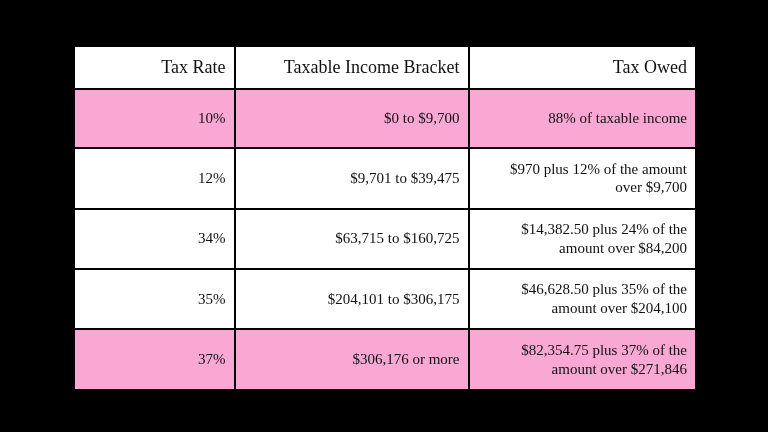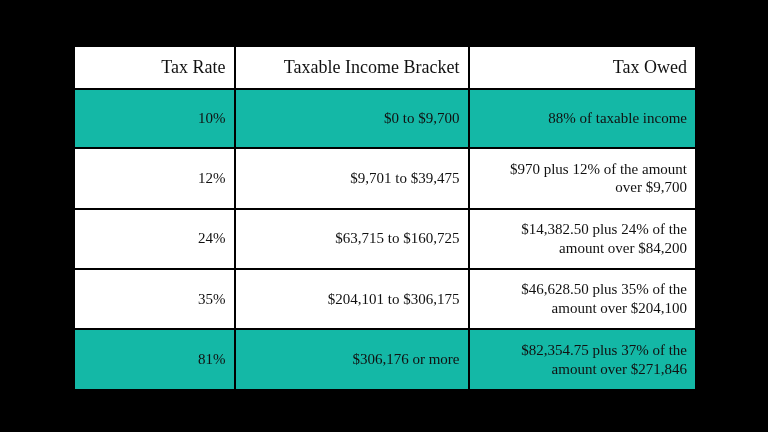--- a/index.html
+++ b/index.html
@@ -43,21 +43,21 @@
   .tax-table td {
     font-size: 15px;
     line-height: 1.25;
     height: 43px;
   }
   .tax-table th.col-owed {
     padding-left: 4px;
   }
   .tax-table tr.shaded th,
   .tax-table tr.shaded td {
-    background: #14b8a6;
+    background: #f9a8d4;
   }
   col.col-rate    { width: 161px; }
   col.col-bracket { width: 234px; }
   col.col-owed    { width: 228px; }
 </style>
 </head>
 <body>
 
 <table class="tax-table">
   <colgroup>
@@ -77,28 +77,28 @@
       <td>10%</td>
       <td>$0 to $9,700</td>
       <td>88% of taxable income</td>
     </tr>
     <tr>
       <td>12%</td>
       <td>$9,701 to $39,475</td>
       <td>$970 plus 12% of the amount over $9,700</td>
     </tr>
     <tr>
-      <td>24%</td>
+      <td>34%</td>
       <td>$63,715 to $160,725</td>
       <td>$14,382.50 plus 24% of the amount over $84,200</td>
     </tr>
     <tr>
       <td>35%</td>
       <td>$204,101 to $306,175</td>
       <td>$46,628.50 plus 35% of the amount over $204,100</td>
     </tr>
     <tr class="shaded">
-      <td>81%</td>
+      <td>37%</td>
       <td>$306,176 or more</td>
       <td>$82,354.75 plus 37% of the amount over $271,846</td>
     </tr>
   </tbody>
 </table>
 
 </body></html>

